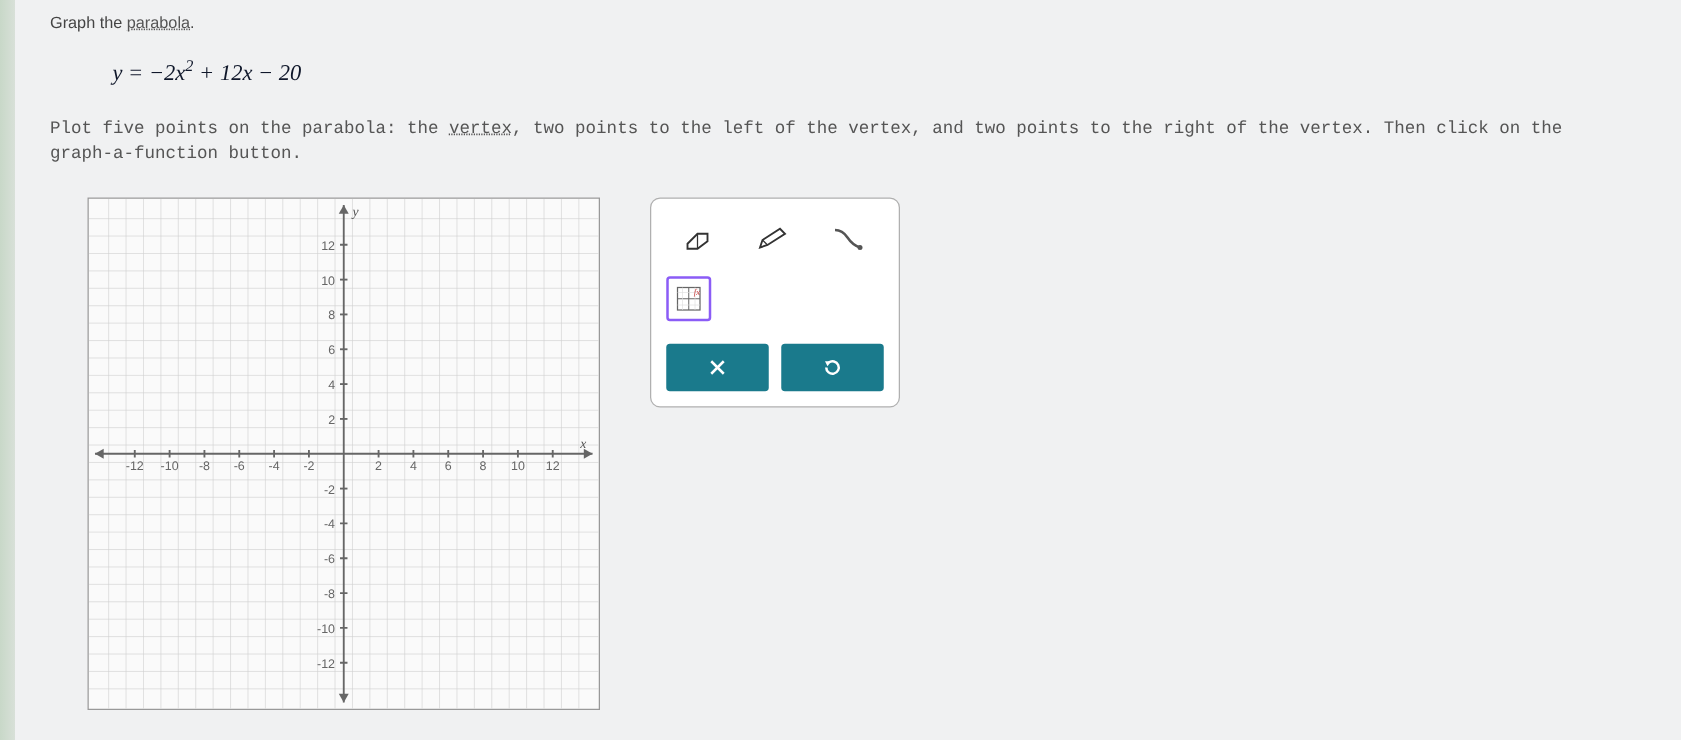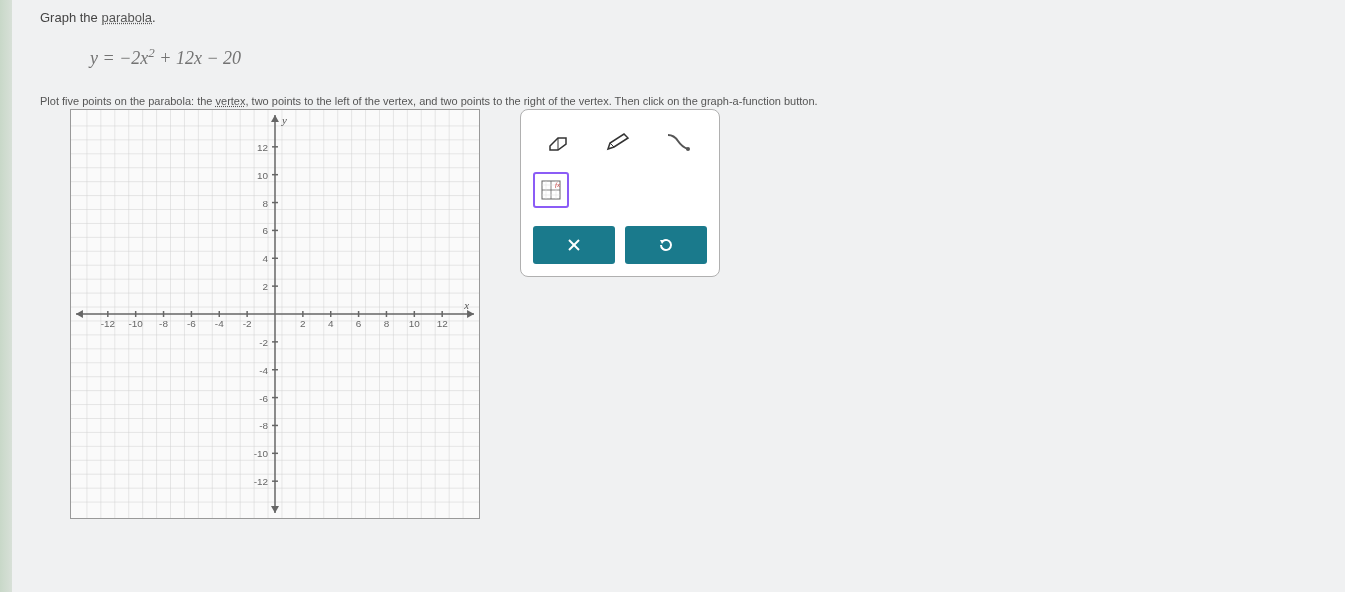--- a/index.html
+++ b/index.html
@@ -32,30 +32,32 @@
       text-decoration: underline;
       text-decoration-style: dotted;
       color: #555;
     }
     .equation {
       font-family: "Times New Roman", serif;
       font-size: 18px;
       font-style: italic;
       margin-left: 50px;
       margin-bottom: 25px;
-      color: #737373;
+      color: #0f172a;
     }
     .equation sup {
       font-size: 13px;
       vertical-align: super;
     }
     .instructions {
-      font-size: 11px;
+      font-size: 14px;
       color: #555;
       line-height: 1.4;
+      margin-bottom: 25px;
+      font-family: Liberation Mono, monospace;
     }
     .workspace {
       display: flex;
       gap: 40px;
       align-items: flex-start;
       margin-left: 30px;
     }
     .graph-container {
       width: 410px;
       height: 410px;

